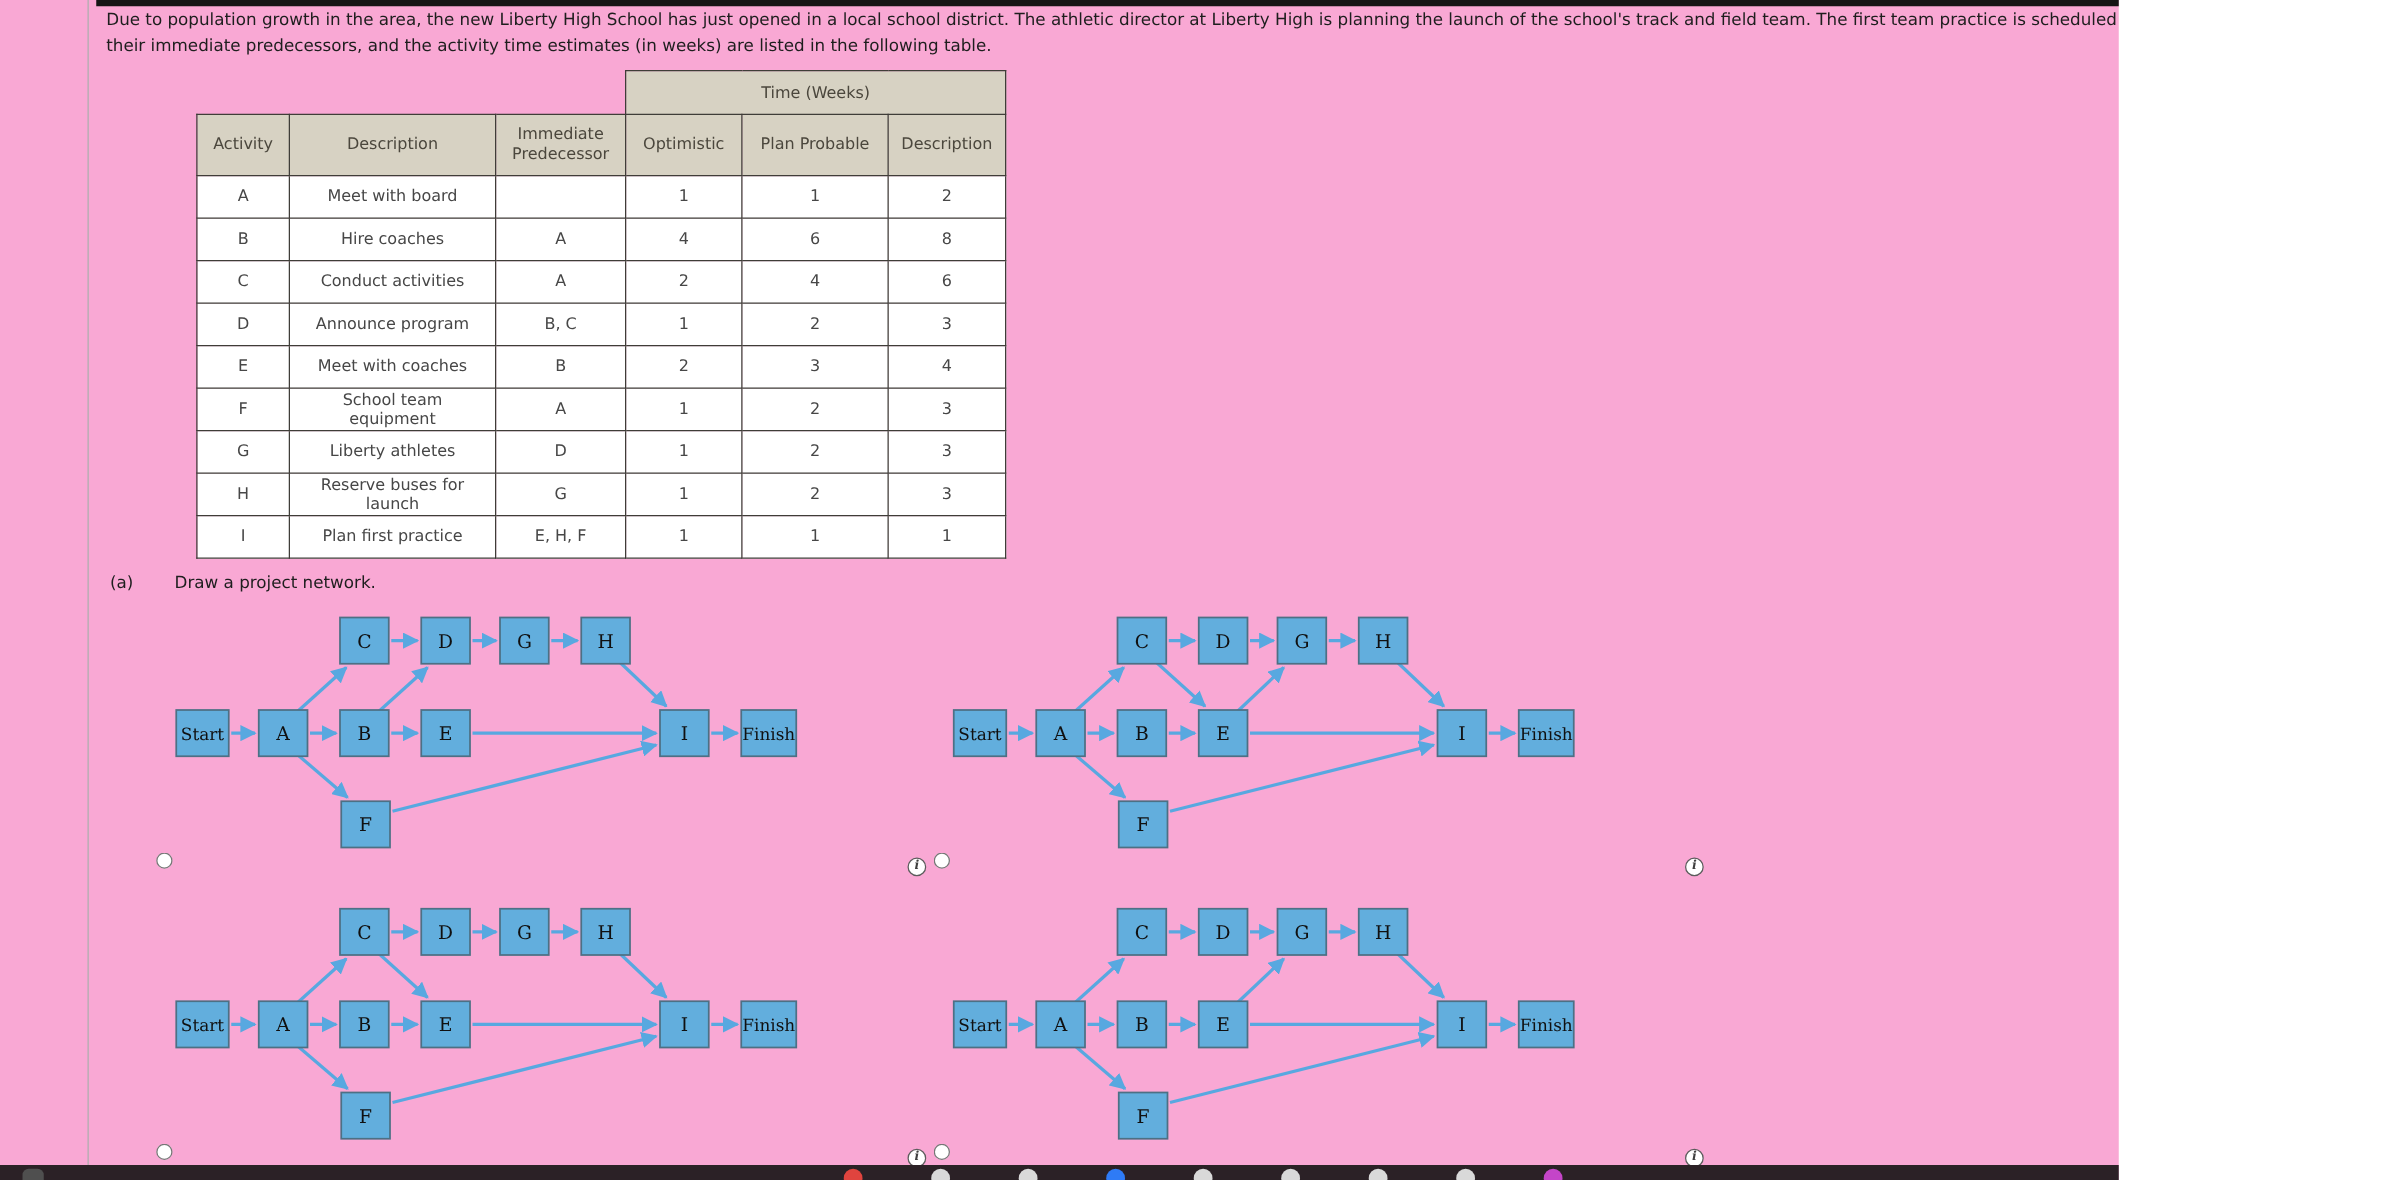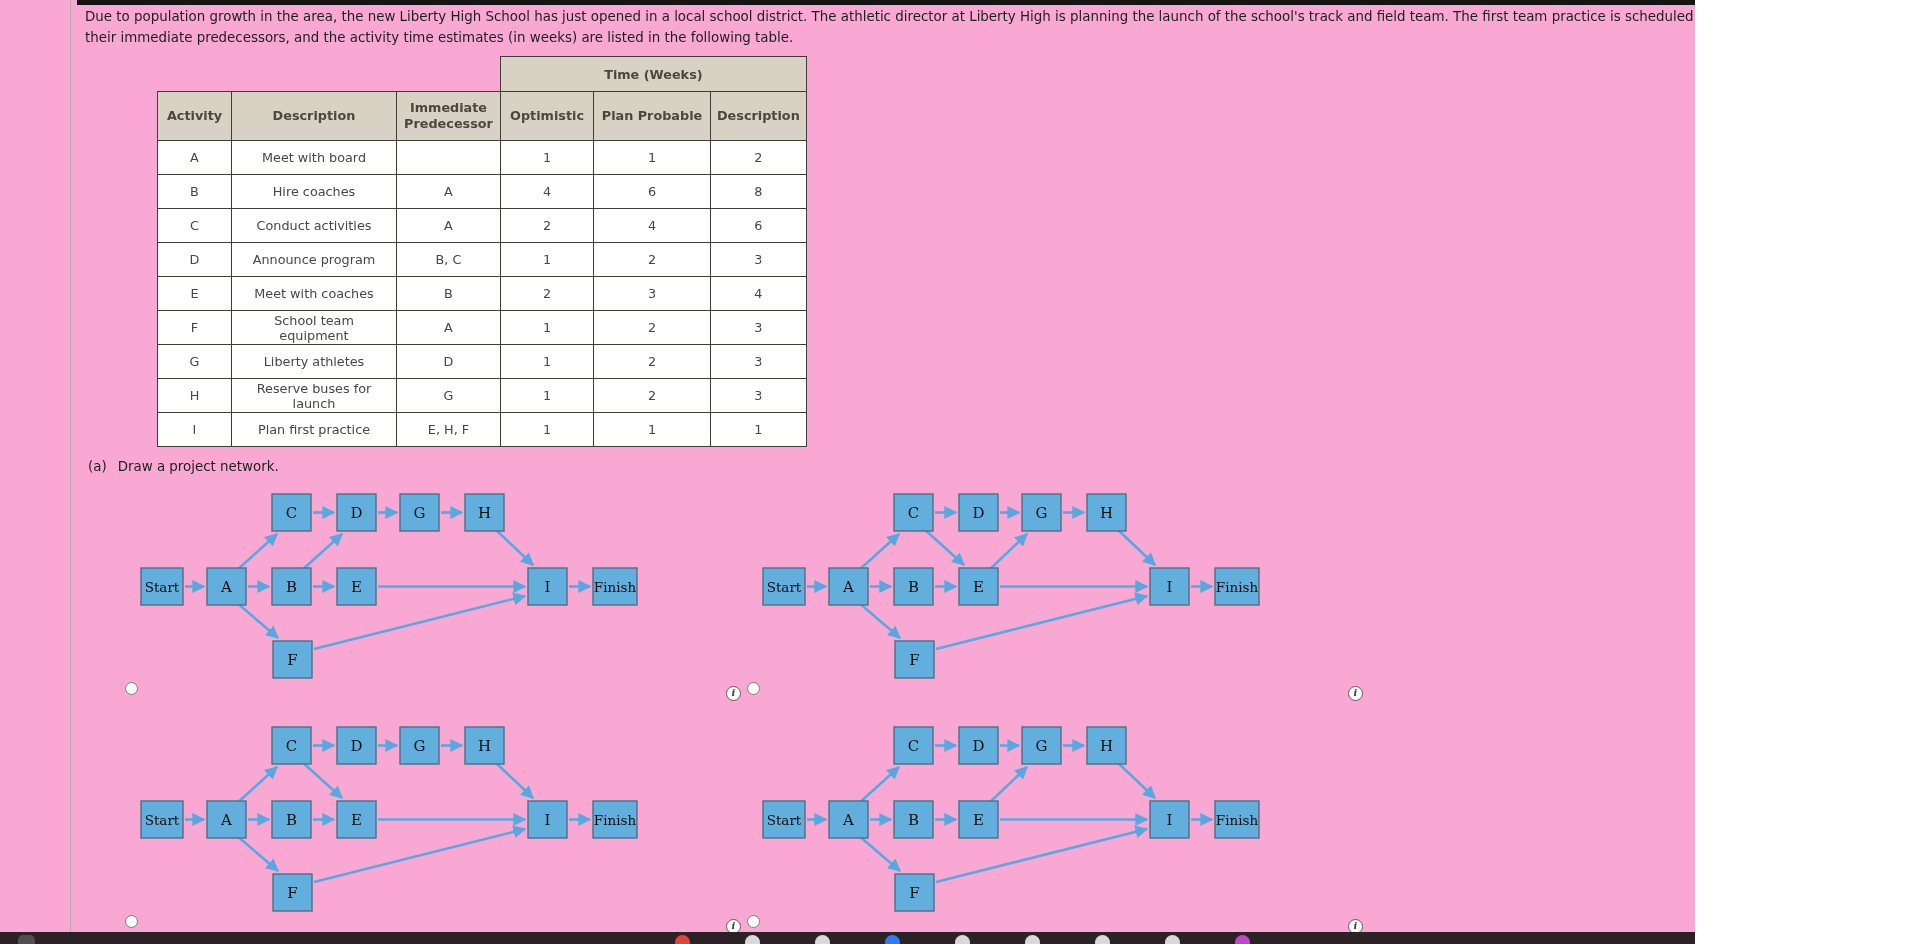--- a/index.html
+++ b/index.html
@@ -7,27 +7,27 @@
           font-family:"DejaVu Sans",sans-serif;}
   .topbar{position:absolute;left:77px;top:0;width:1832px;height:5px;background:#151515;}
   .left-divider{position:absolute;left:70px;top:0;width:1px;height:932px;background:#adadad;}
 
   .problem{position:absolute;left:85px;top:6px;width:1812px;font-size:13.4px;line-height:21px;color:#1e1e1e;}
 
   #table-mount{position:absolute;left:157px;top:56px;}
   table.act{border-collapse:collapse;font-size:12.8px;color:#474747;}
   table.act td, table.act th{border:1px solid #3f3d38;text-align:center;vertical-align:middle;padding:0 6px;}
   table.act .nob{border:none;background:transparent;}
-  table.act .hdr{background:#d7d2c3;font-weight:bold;color:#4b473d;}
+  table.act .hdr{background:#d7d2c3;font-weight:normal;color:#4b473d;}
   table.act .r-span{height:34px;}
   table.act .r-head{height:48px;line-height:16px;}
   table.act .r-data{height:33px;background:#fff;}
 
   .part-a{position:absolute;left:88px;top:459px;font-size:13.4px;color:#1e1e1e;}
-  .part-a .pa-text{margin-left:11px;}
+  .part-a .pa-text{margin-left:33px;}
 
   .option{position:absolute;width:522px;height:218px;}
   .o1{left:124px;top:488px;} .o2{left:746px;top:488px;}
   .o3{left:124px;top:721px;} .o4{left:746px;top:721px;}
   .option svg.net{position:absolute;left:9px;top:2px;}
   .option input[type=radio]{position:absolute;left:1px;top:194px;width:13px;height:13px;margin:0;}
   .info{position:absolute;left:602px;top:198px;width:13px;height:13px;border:1px solid #5c5c5c;
         border-radius:50%;text-align:center;line-height:12px;
         font:italic bold 10px "DejaVu Serif",serif;color:#3f3f3f;background:#fff;}
 

